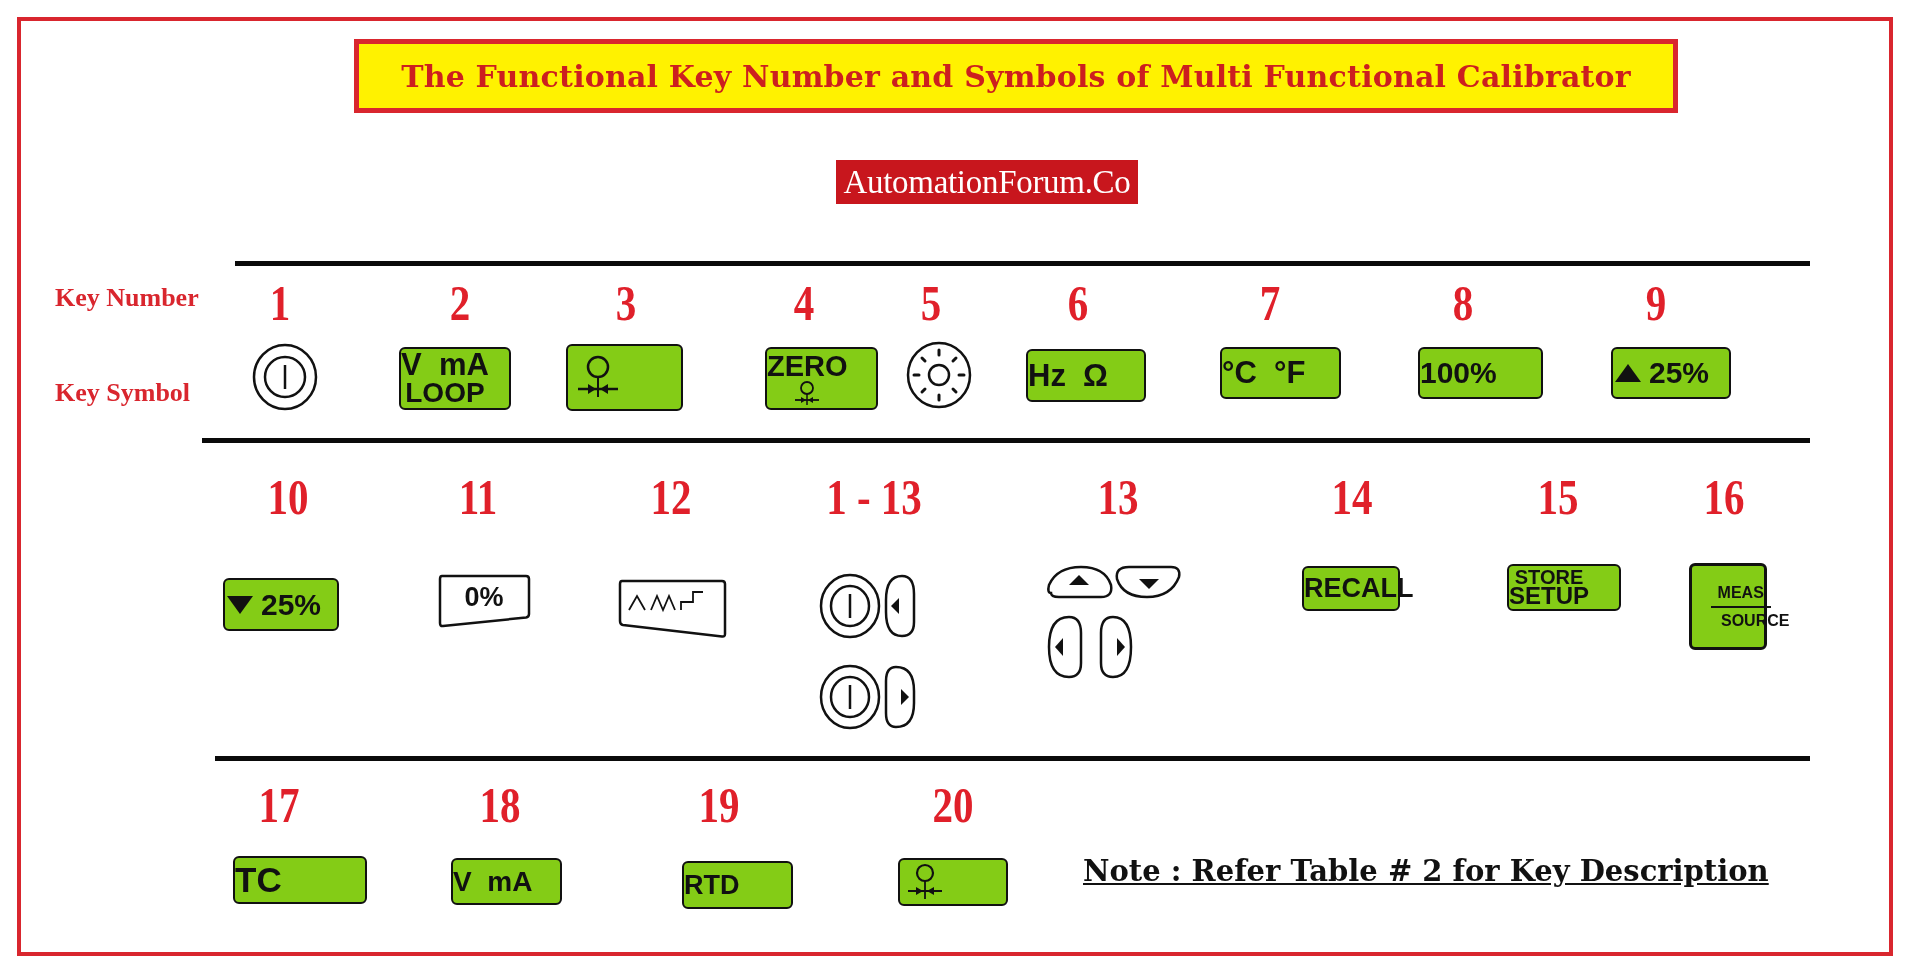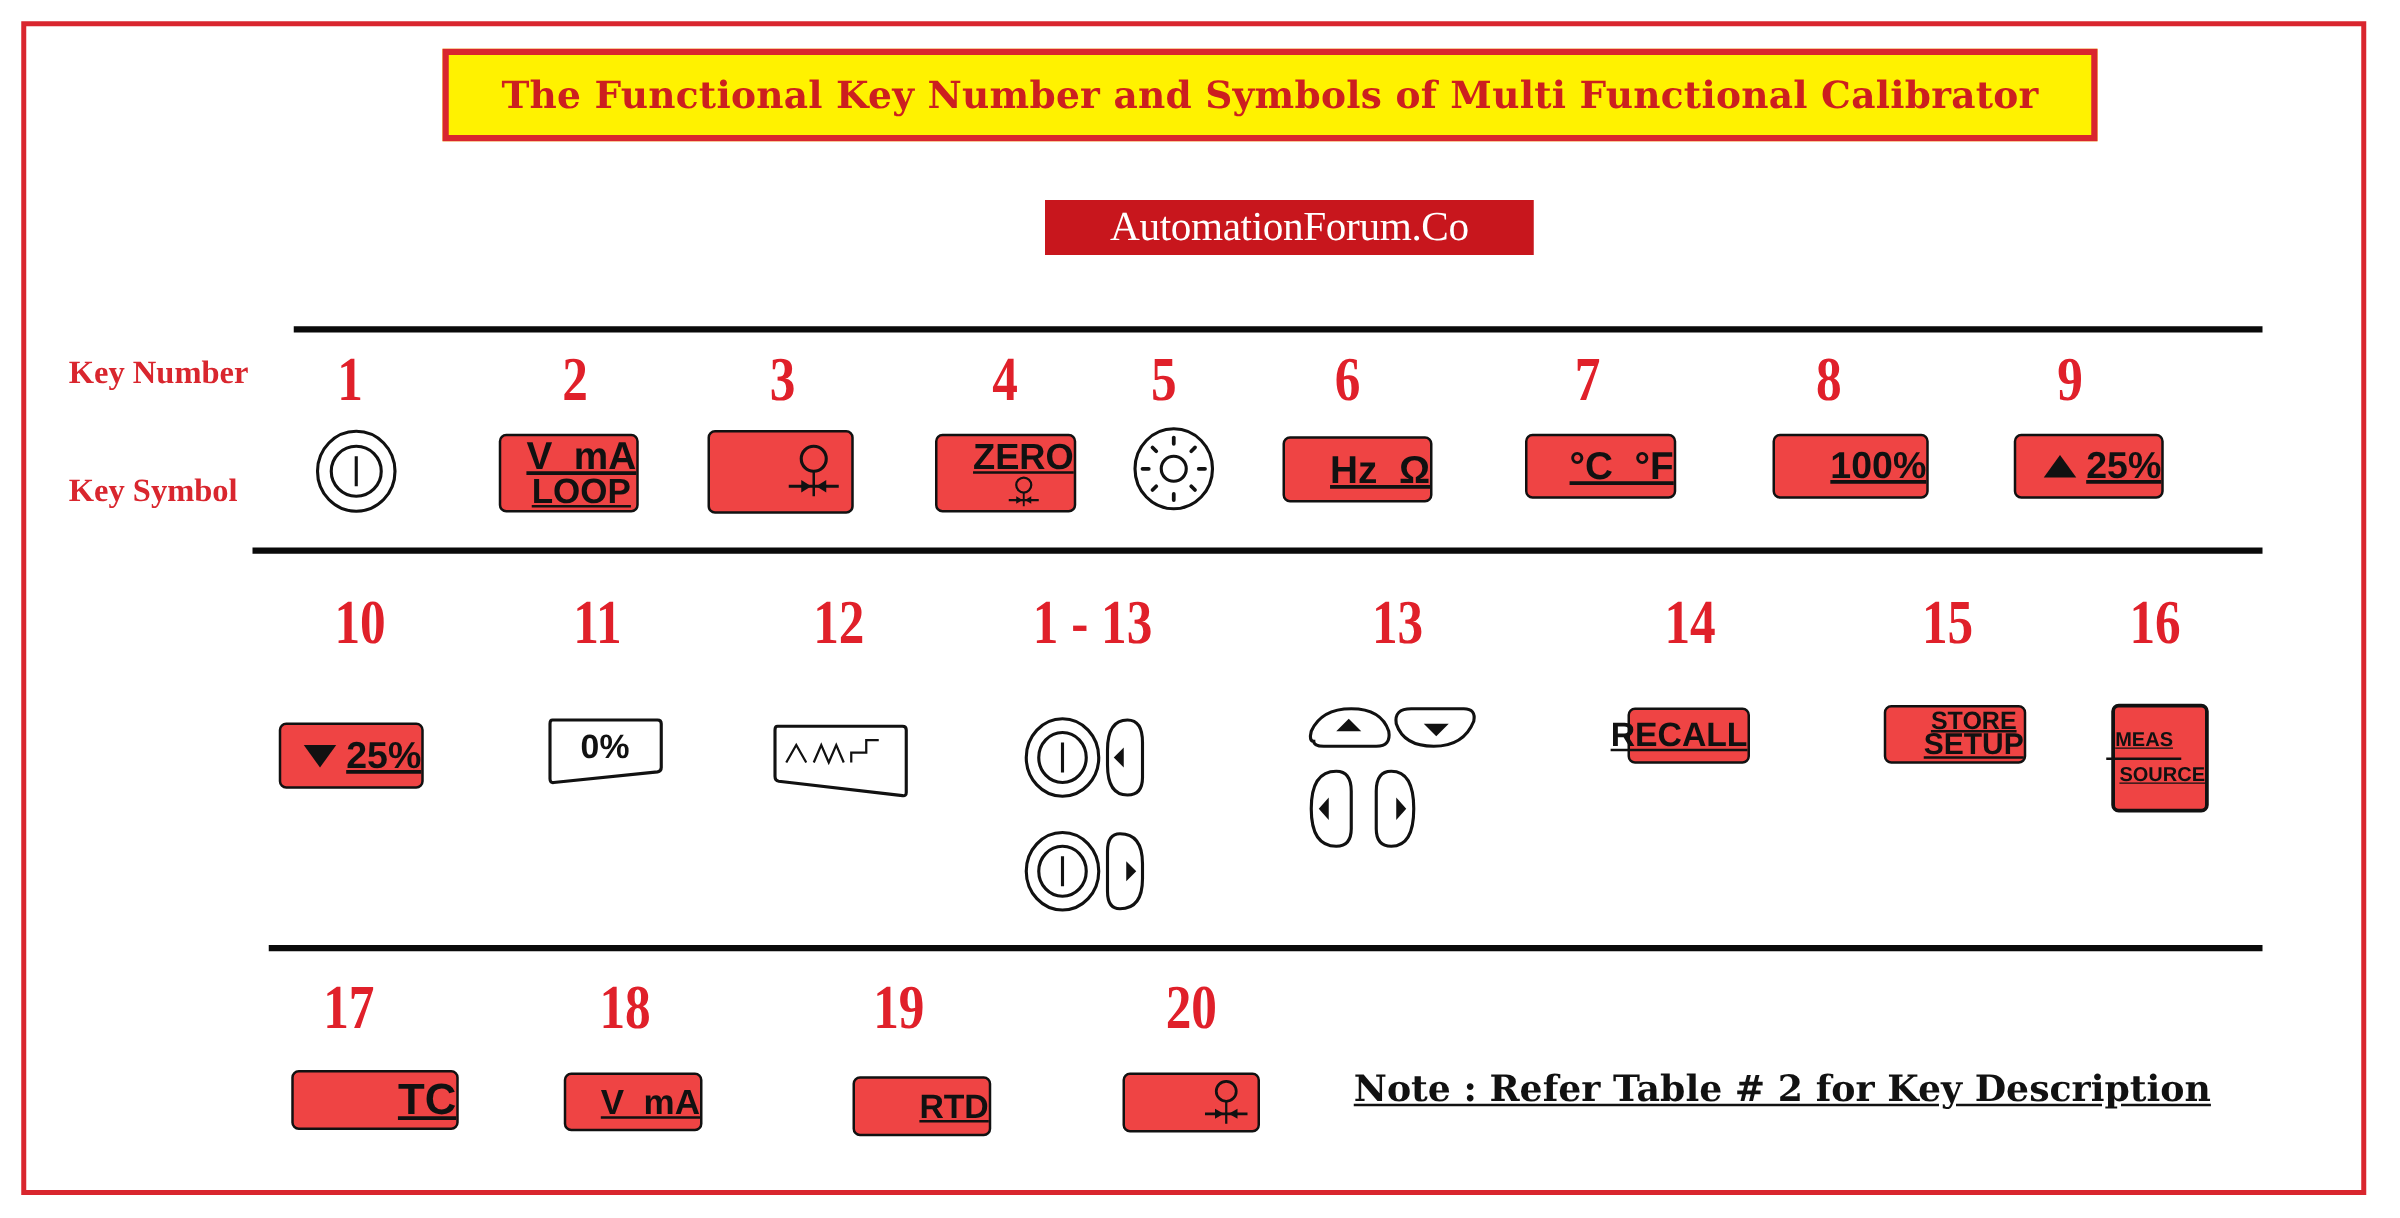--- a/index.html
+++ b/index.html
@@ -2,27 +2,27 @@
 <html><head>
 <meta charset="utf-8">
 <style>
   html, body { margin: 0; padding: 0; background: #ffffff; }
   body { width: 1920px; height: 974px; position: relative; overflow: hidden; font-family: "Liberation Sans", sans-serif; }
   .abs { position: absolute; }
   .frame { left: 17px; top: 17px; width: 1876px; height: 939px; border: 4px solid #d9262e; box-sizing: border-box; }
   .title-box { left: 354px; top: 39px; width: 1324px; height: 74px; background: #fff200; border: 5px solid #d9262e; box-sizing: border-box;
     display: flex; align-items: center; justify-content: center; }
   .title-text { font-family: "DejaVu Serif", serif; font-weight: bold; color: #cc1f1f; font-size: 30px; letter-spacing: 0.2px; white-space: nowrap; }
-  .badge { left: 836px; top: 160px; width: 391px; height: 44px; background: #c8161d; display: flex; align-items: center; justify-content: center; }
+  .badge { left: 836px; top: 160px; width: 302px; height: 44px; background: #c8161d; display: flex; align-items: center; justify-content: center; }
   .badge-text { font-family: "Liberation Serif", serif; color: #ffffff; font-size: 33px; letter-spacing: -0.3px; white-space: nowrap; }
   .rule { height: 5px; background: #0a0a0a; }
   .row-label { font-family: "Liberation Serif", serif; font-weight: bold; color: #d9262e; font-size: 26px; white-space: nowrap; }
   .knum { font-family: "Liberation Serif", serif; font-weight: bold; color: #e0202a; font-size: 50px; line-height: 50px; transform: translateX(-50%) scaleX(0.82); white-space: nowrap; }
-  .key { box-sizing: border-box; border: 2.5px solid #111; border-radius: 6px; background: #ef4444; color: #111;
-    display: flex; align-items: center; justify-content: flex-end; font-family: "Liberation Sans", sans-serif; font-weight: bold; text-decoration: underline; }
+  .key { box-sizing: border-box; border: 2.5px solid #111; border-radius: 6px; background: #84cc16; color: #111;
+    display: flex; align-items: center; justify-content: flex-start; font-family: "Liberation Sans", sans-serif; font-weight: bold; }
   .key svg { display: block; }
   .note { font-family: "DejaVu Serif", serif; font-weight: bold; color: #111; font-size: 29px; white-space: nowrap; text-decoration: underline; }
   .stack { display: flex; flex-direction: column; align-items: center; line-height: 0.95; }
 </style>
 </head>
 <body>
 
 <div class="abs frame"></div>
 
 <div class="abs title-box">
@@ -68,21 +68,21 @@
 <div class="abs key" style="left:566px; top:344px; width:117px; height:67px;">
   <svg width="60" height="50" viewBox="0 0 60 50">
     <circle cx="30" cy="14" r="10" fill="none" stroke="#111" stroke-width="2.5"></circle>
     <line x1="30" y1="24" x2="30" y2="44" stroke="#111" stroke-width="2"></line>
     <line x1="10" y1="36" x2="50" y2="36" stroke="#111" stroke-width="2.5"></line>
     <polygon points="28,36 20,31 20,41" fill="#111"></polygon>
     <polygon points="32,36 40,31 40,41" fill="#111"></polygon>
   </svg>
 </div>
 
-<div class="abs key" style="left:748px; top:347px; width:113px; height:63px;">
+<div class="abs key" style="left:765px; top:347px; width:113px; height:63px;">
   <div class="stack">
     <span style="font-size:29px; line-height:28px;">ZERO</span>
     <svg width="34" height="26" viewBox="0 0 34 26">
       <circle cx="17" cy="8" r="6" fill="none" stroke="#111" stroke-width="1.8"></circle>
       <line x1="17" y1="14" x2="17" y2="25" stroke="#111" stroke-width="1.5"></line>
       <line x1="5" y1="20" x2="29" y2="20" stroke="#111" stroke-width="1.8"></line>
       <polygon points="16,20 11,17 11,23" fill="#111"></polygon>
       <polygon points="18,20 23,17 23,23" fill="#111"></polygon>
     </svg>
   </div>

